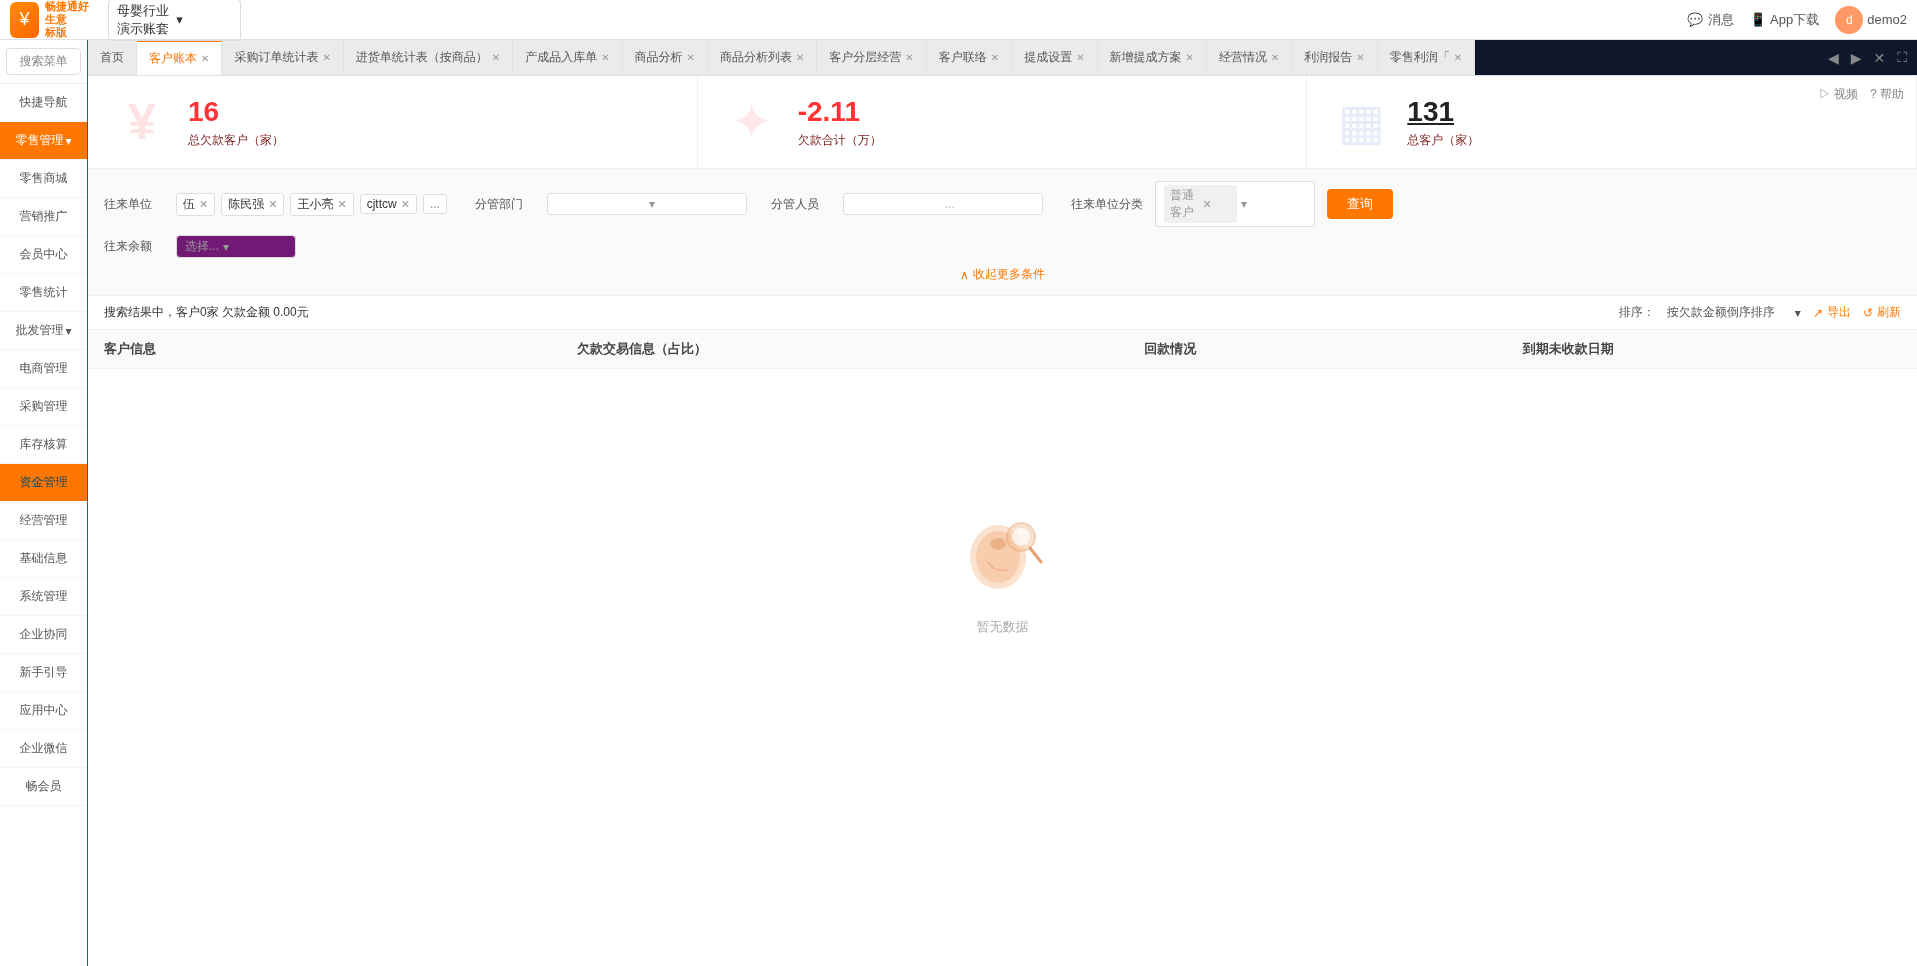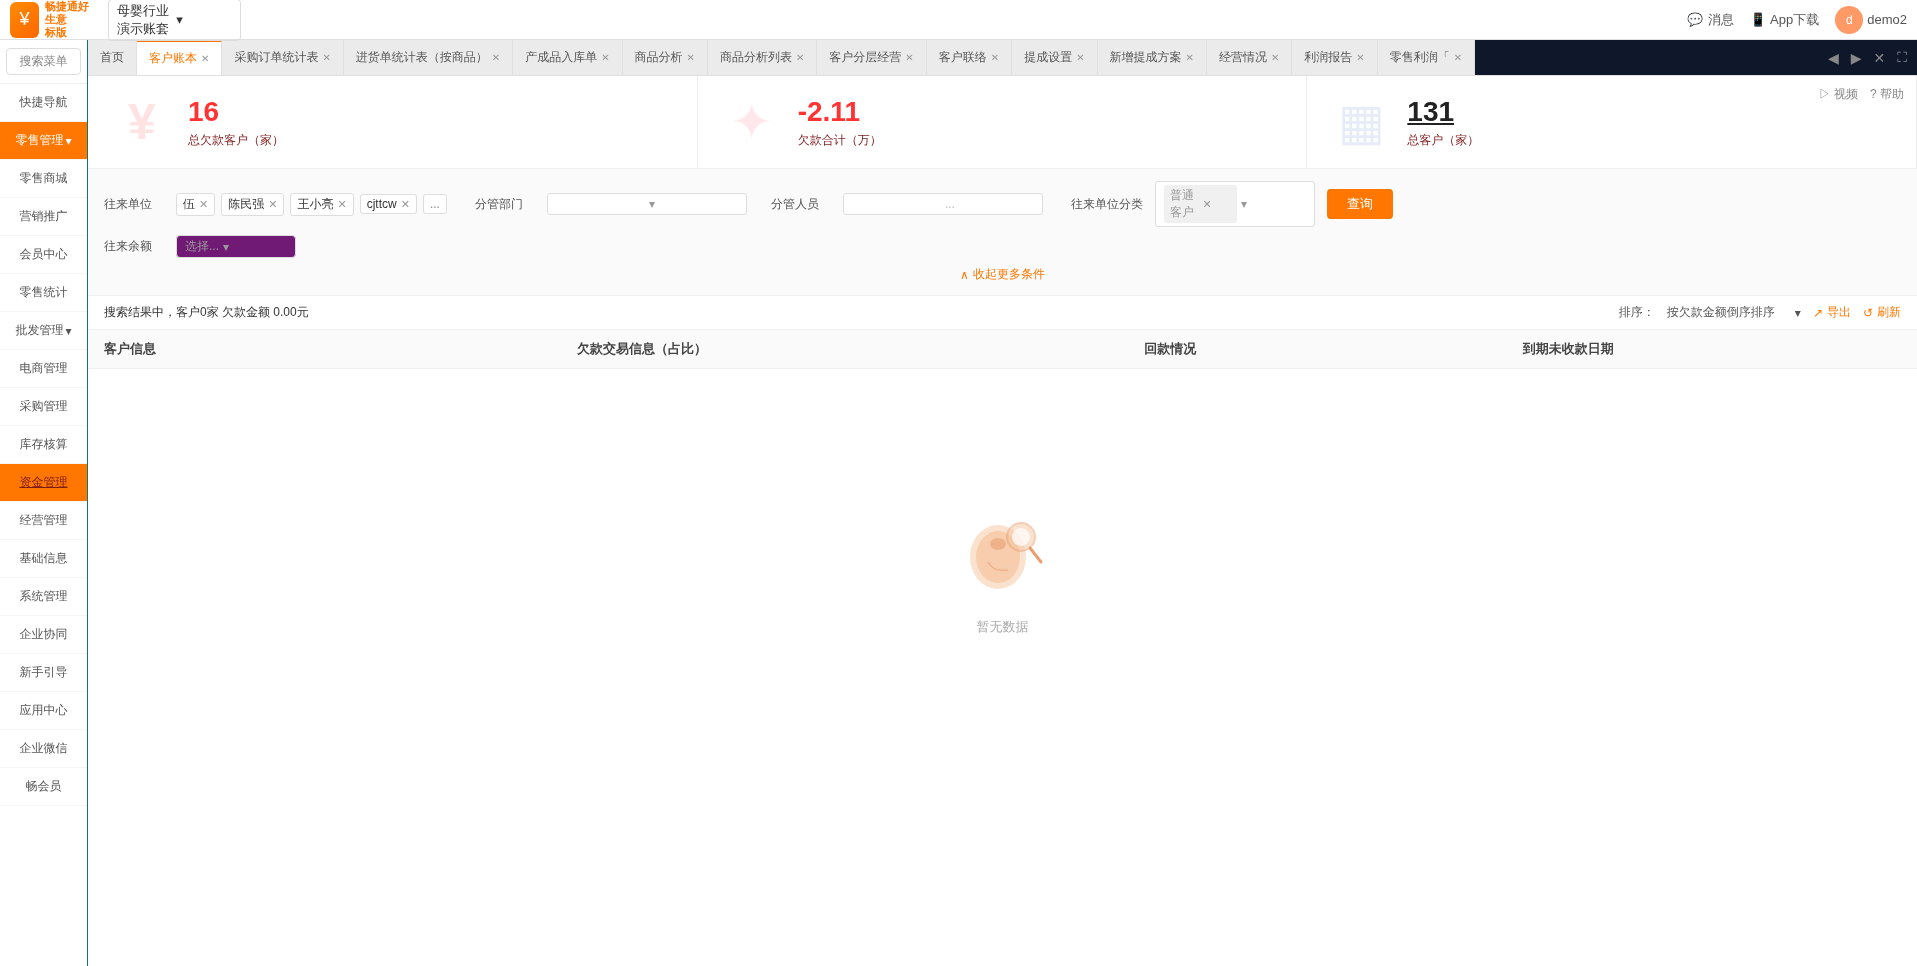--- a/index.html
+++ b/index.html
@@ -137,21 +137,21 @@
       <div class="sidebar-item">营销推广</div>
       <div class="sidebar-item">会员中心</div>
       <div class="sidebar-item">零售统计</div>
       <div class="sidebar-item has-sub">
         <span>批发管理</span>
         <span>▾</span>
       </div>
       <div class="sidebar-item">电商管理</div>
       <div class="sidebar-item">采购管理</div>
       <div class="sidebar-item">库存核算</div>
-      <div class="sidebar-item active" style="background:#ff7700;color:#7f1d1d;text-decoration:underline;">资金管理</div>
+      <div class="sidebar-item active" style="background:#ff7700;color:#0c4a6e;">资金管理</div>
       <div class="sidebar-item">经营管理</div>
       <div class="sidebar-item">基础信息</div>
       <div class="sidebar-item">系统管理</div>
       <div class="sidebar-item">企业协同</div>
       <div class="sidebar-item">新手引导</div>
       <div class="sidebar-item">应用中心</div>
       <div class="sidebar-item">企业微信</div>
       <div class="sidebar-item">畅会员</div>
     </div>
 

